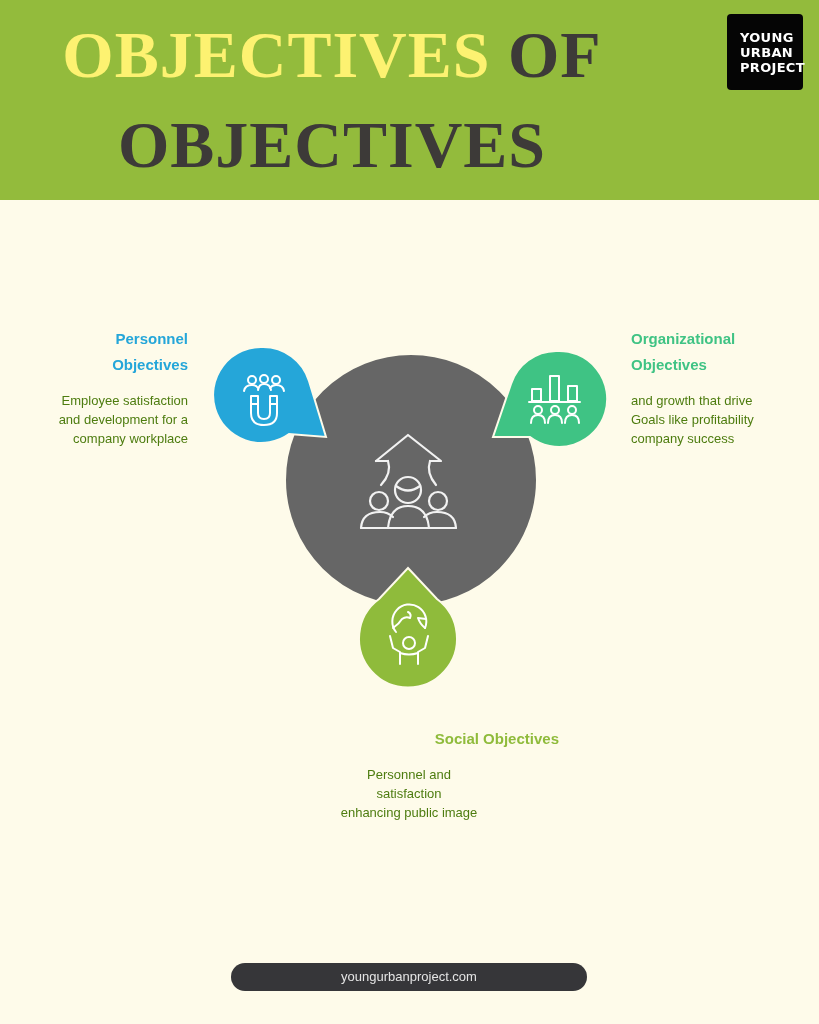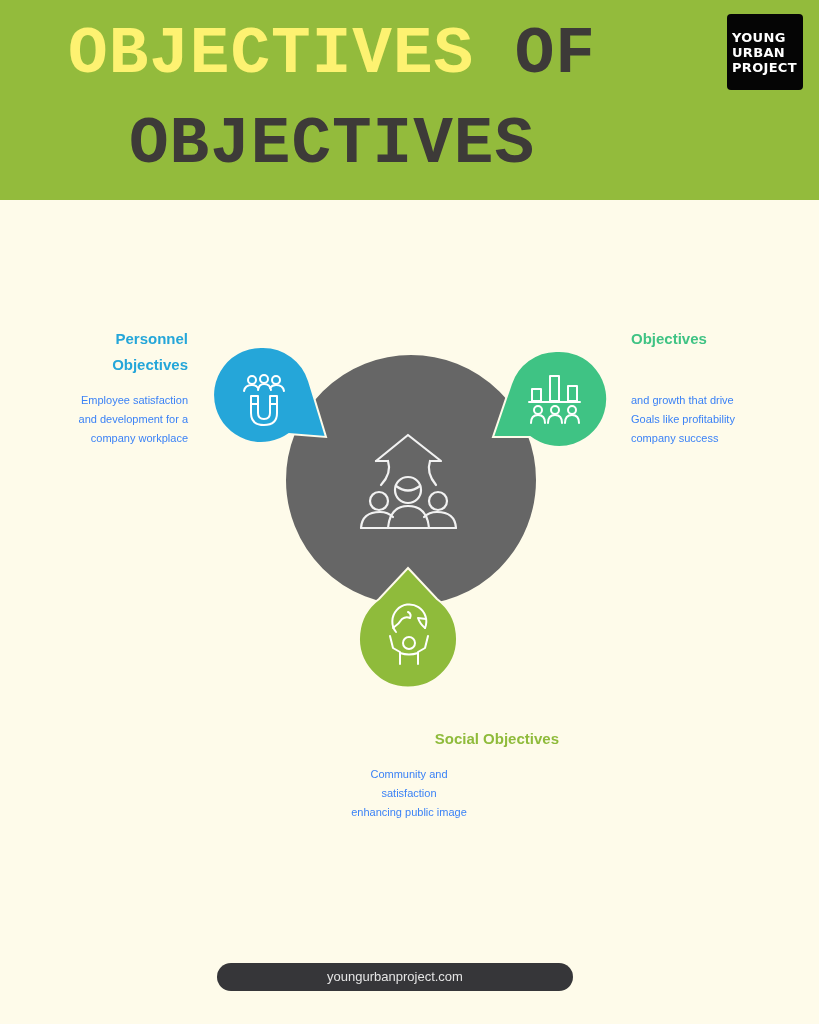--- a/index.html
+++ b/index.html
@@ -8,50 +8,50 @@
     background: #fefbea;
     font-family: "Liberation Sans", "DejaVu Sans", sans-serif;
     position: relative;
   }
   .header {
     position: absolute; left: 0; top: 0; width: 819px; height: 200px;
     background: #93bb3c;
   }
   .title {
     position: absolute; left: 0; width: 664px; text-align: center;
-    font-family: Liberation Mono, monospace; font-weight: bold;
+    font-family: Liberation Serif, serif; font-weight: bold;
     font-size: 66px; letter-spacing: 1px; line-height: 1;
   }
   .title-line1 { top: 22px; }
   .title-line2 { top: 112px; color: #3d3a38; }
   .title .hl { color: #fdf271; }
   .title .dk { color: #3d3a38; }
   .logo {
     position: absolute; left: 727px; top: 14px; width: 76px; height: 76px;
     background: #050505; border-radius: 4px;
     color: #fff; font-family: "DejaVu Sans", sans-serif; font-weight: bold;
     font-size: 13px; line-height: 15px; box-sizing: border-box;
     padding: 16px 0 0 5px; letter-spacing: 0.3px;
   }
-  .logo span { display: block; }
+  .logo span { display: block; margin-left: 8px; }
   .diagram { position: absolute; left: 0; top: 0; width: 819px; height: 1024px; }
   .heading {
     position: absolute; font-weight: bold; font-size: 15px; line-height: 26px;
   }
   .desc {
-    position: absolute; font-size: 11px; line-height: 19px; color: #3b82f6;
+    position: absolute; font-size: 13px; line-height: 19px; color: #4d7c0f;
   }
   .h-personnel { left: 40px; top: 326px; width: 148px; text-align: right; color: #25a6d9; }
   .d-personnel { left: 20px; top: 391px; width: 168px; text-align: right; }
   .h-org { left: 631px; top: 326px; width: 180px; text-align: left; color: #3fc384; }
   .d-org { left: 631px; top: 391px; width: 180px; text-align: left; }
   .h-social { left: 259px; top: 726px; width: 300px; text-align: right; color: #8fbb3b; }
   .d-social { left: 259px; top: 765px; width: 300px; text-align: center; }
   .footer-pill {
-    position: absolute; left: 217px; top: 963px; width: 356px; height: 28px;
+    position: absolute; left: 231px; top: 963px; width: 356px; height: 28px;
     background: #363639; border-radius: 14px;
     color: #e4e4e4; font-size: 13px; line-height: 28px; text-align: center;
   }
 </style>
 </head>
 <body>
 
 <div class="header">
   <div class="title title-line1">
     <span class="hl">OBJECTIVES</span>
@@ -132,28 +132,29 @@
   <div>Personnel</div>
   <div>Objectives</div>
 </div>
 <div class="desc d-personnel">
   <div>Employee satisfaction</div>
   <div>and development for a</div>
   <div>company workplace</div>
 </div>
 
 <div class="heading h-org">
+  <div>Organizational</div>
   <div>Objectives</div>
 </div>
 <div class="desc d-org">
   <div>and growth that drive</div>
   <div>Goals like profitability</div>
   <div>company success</div>
 </div>
 
 <div class="heading h-social">Social Objectives</div>
 <div class="desc d-social">
-  <div>Community and</div>
+  <div>Personnel and</div>
   <div>satisfaction</div>
   <div>enhancing public image</div>
 </div>
 
 <div class="footer-pill">youngurbanproject.com</div>
 
 </body></html>

